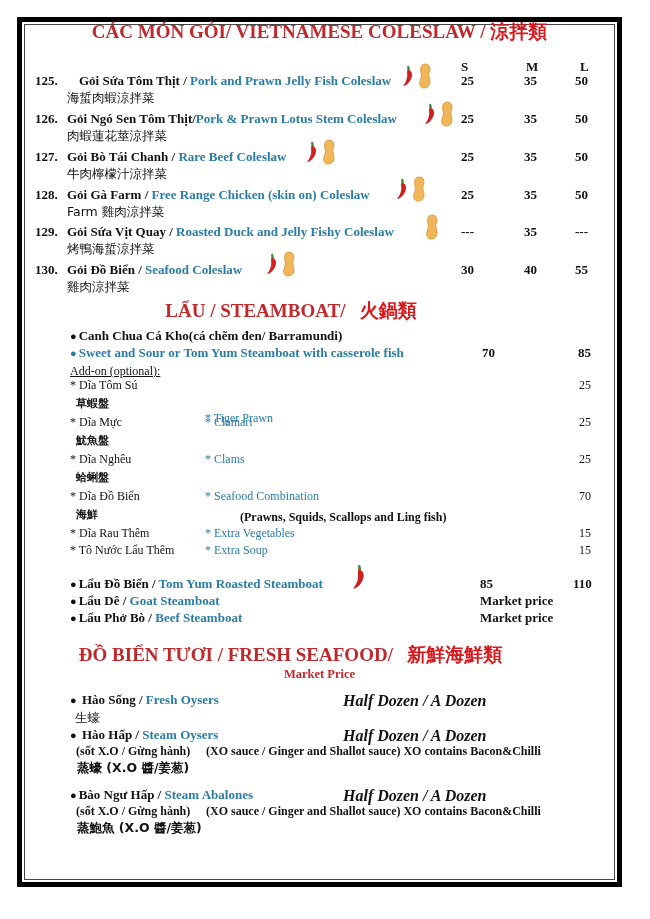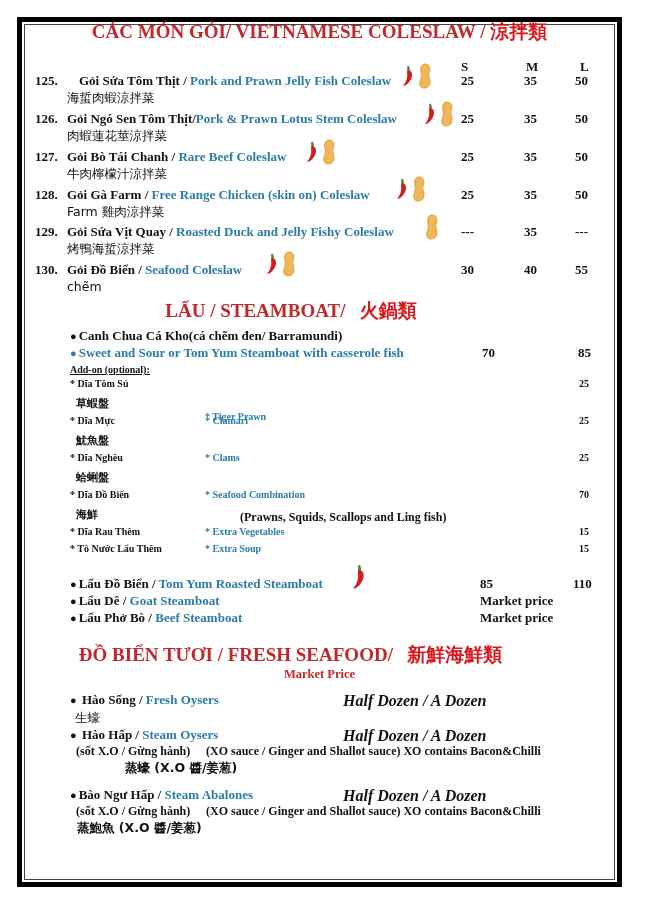--- a/index.html
+++ b/index.html
@@ -9,21 +9,21 @@
                  border:5px solid #000; box-sizing:border-box; }
   .frame-inner { position:absolute; left:24px; top:24px; width:591px; height:856px;
                  border:1.5px solid #444; box-sizing:border-box; }
   .abs { position:absolute; white-space:nowrap; }
   .title { font-weight:bold; color:#c0282b; font-size:19px; text-align:center; }
   .title .zh { font-family:"DejaVu Sans",sans-serif; color:#d8181c; }
   .blue { color:#2a7ca6; font-weight:bold; }
   .num { font-weight:bold; font-size:13px; }
   .row { font-size:13px; font-weight:bold; }
   .zh-line { font-family:"DejaVu Sans",sans-serif; font-size:12.5px; }
-  .small { font-size:10px; font-weight:bold; }
+  .small { font-size:12px; font-weight:normal; }
   .tiny { font-size:12px; font-weight:bold; }
   .ital { font-style:italic; font-weight:bold; font-size:16px; }
   .bullet { font-size:11px; margin-right:2px; }
   .bullet-blue { color:#2a7ca6; }
   .chili { display:inline-block; width:12px; height:22px; vertical-align:middle; }
   .peanut { display:inline-block; width:14px; height:26px; vertical-align:middle; }
 </style>
 </head>
 <body>
 
@@ -134,21 +134,21 @@
         <path d="M6 1 L7 5 C10 6 11 10 9 14 C7 18 4 21 1 21 C4 17 6 13 5 7 Z" fill="#d11f1f"></path>
         <path d="M6 1 L7 5" stroke="#3a8a2a" stroke-width="2"></path>
       </svg>
     <svg class="peanut" viewBox="0 0 14 26">
         <path d="M7 1 C12 1 13 6 11 10 C10 12 12 15 12 19 C12 24 8 25 6 25 C2 25 1 21 2 18 C3 15 4 13 3 10 C2 5 3 1 7 1Z" fill="#f2b65a" stroke="#d9922f" stroke-width="0.8"></path>
       </svg>
   </div>
   <div class="abs num" style="left:461px; top:262px;">30</div>
   <div class="abs num" style="left:524px; top:262px;">40</div>
   <div class="abs num" style="left:575px; top:262px;">55</div>
-  <div class="abs zh-line" style="left:67px; top:279px;">chẽm</div>
+  <div class="abs zh-line" style="left:67px; top:279px;">雞肉涼拌菜</div>
 </div>
 
 <div class="abs title" style="left:24px; width:534px; top:298px;">
   <span style="white-space:pre;">LẨU / STEAMBOAT/   </span><span class="zh">火鍋類</span>
 </div>
 
 <div class="abs row" style="left:70px; top:328px;"><span class="bullet">●</span><span>Canh Chua Cá Kho(cá chẽm đen/ Barramundi)</span></div>
 <div class="abs row blue" style="left:70px; top:345px;"><span class="bullet bullet-blue">●</span><span>Sweet and Sour or Tom Yum Steamboat with casserole fish</span></div>
 <div class="abs num" style="left:482px; top:345px;">70</div>
 <div class="abs num" style="left:578px; top:345px;">85</div>
@@ -220,21 +220,21 @@
   <div class="abs row" style="left:70px; top:692px;"><span class="bullet">●</span>&nbsp;<span>Hào Sống / </span><span class="blue">Fresh Oysers</span></div>
   <div class="abs ital" style="left:343px; top:692px;">Half Dozen / A Dozen</div>
   <div class="abs zh-line" style="left:75px; top:710px;">生蠔</div>
 </div>
 
 <div>
   <div class="abs row" style="left:70px; top:727px;"><span class="bullet">●</span>&nbsp;<span>Hào Hấp / </span><span class="blue">Steam Oysers</span></div>
   <div class="abs ital" style="left:343px; top:727px;">Half Dozen / A Dozen</div>
   <div class="abs tiny" style="left:76px; top:744px;">(sốt X.O / Gừng hành)</div>
   <div class="abs tiny" style="left:206px; top:744px;">(XO sauce / Ginger and Shallot sauce) XO contains Bacon&amp;Chilli</div>
-  <div class="abs zh-line" style="left:77px; top:760px; font-weight:bold;margin-left:48px;">蒸蠔 (X.O 醬/姜葱)</div>
+  <div class="abs zh-line" style="left:77px; top:760px; font-weight:bold;">蒸蠔 (X.O 醬/姜葱)</div>
 </div>
 
 <div>
   <div class="abs row" style="left:70px; top:787px;"><span class="bullet">●</span><span>Bào Ngư Hấp / </span><span class="blue">Steam Abalones</span></div>
   <div class="abs ital" style="left:343px; top:787px;">Half Dozen / A Dozen</div>
   <div class="abs tiny" style="left:76px; top:804px;">(sốt X.O / Gừng hành)</div>
   <div class="abs tiny" style="left:206px; top:804px;">(XO sauce / Ginger and Shallot sauce) XO contains Bacon&amp;Chilli</div>
   <div class="abs zh-line" style="left:77px; top:820px; font-weight:bold;">蒸鮑魚  (X.O 醬/姜葱)</div>
 </div>
 

